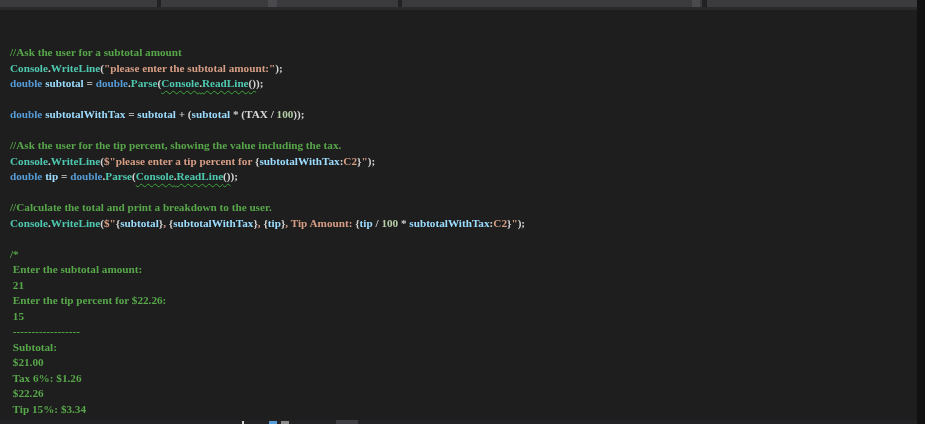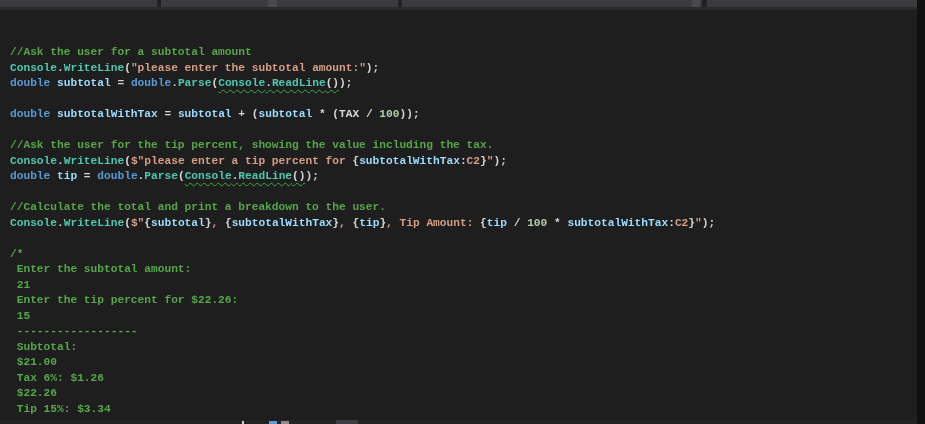--- a/index.html
+++ b/index.html
@@ -1,19 +1,19 @@
 <!DOCTYPE html>
 <html style="--bg: #1e1e1e; --squiggle: #3fa33f; --topbar: #3b3b3e; --topbar2: #2a2a2d; --bottomstrip: #232326; --tok-com: #57A64A; --tok-kw: #569CD6; --tok-var: #9CDCFE; --tok-cls: #4EC9B0; --tok-str: #D69D85; --tok-num: #B5CEA8; --tok-pun: #D4D4D4; --tok-const: #DADADA;"><head>
 <meta charset="utf-8">
 <style>
   html,body{margin:0;padding:0;background:#111;}
   .screen{
     position:relative;width:917px;height:424px;overflow:hidden;
     background:var(--bg,#1e1e1e);
-    font-family:Liberation Mono, monospace;
+    font-family:Liberation Serif, serif;
   }
   
   .topbar{position:absolute;top:0;left:0;width:925px;height:7px;background:var(--topbar,#3b3b3e);}
   .topbar2{position:absolute;top:7px;left:0;width:925px;height:3px;background:var(--topbar2,#2a2a2d);}
   .tb-gap{position:absolute;top:0;height:7px;background:#222225;}
   .tb-notch{position:absolute;top:0;height:7px;background:#4a4a4e;}
 
   
   .code{
     position:absolute;top:10px;left:0;width:915px;

